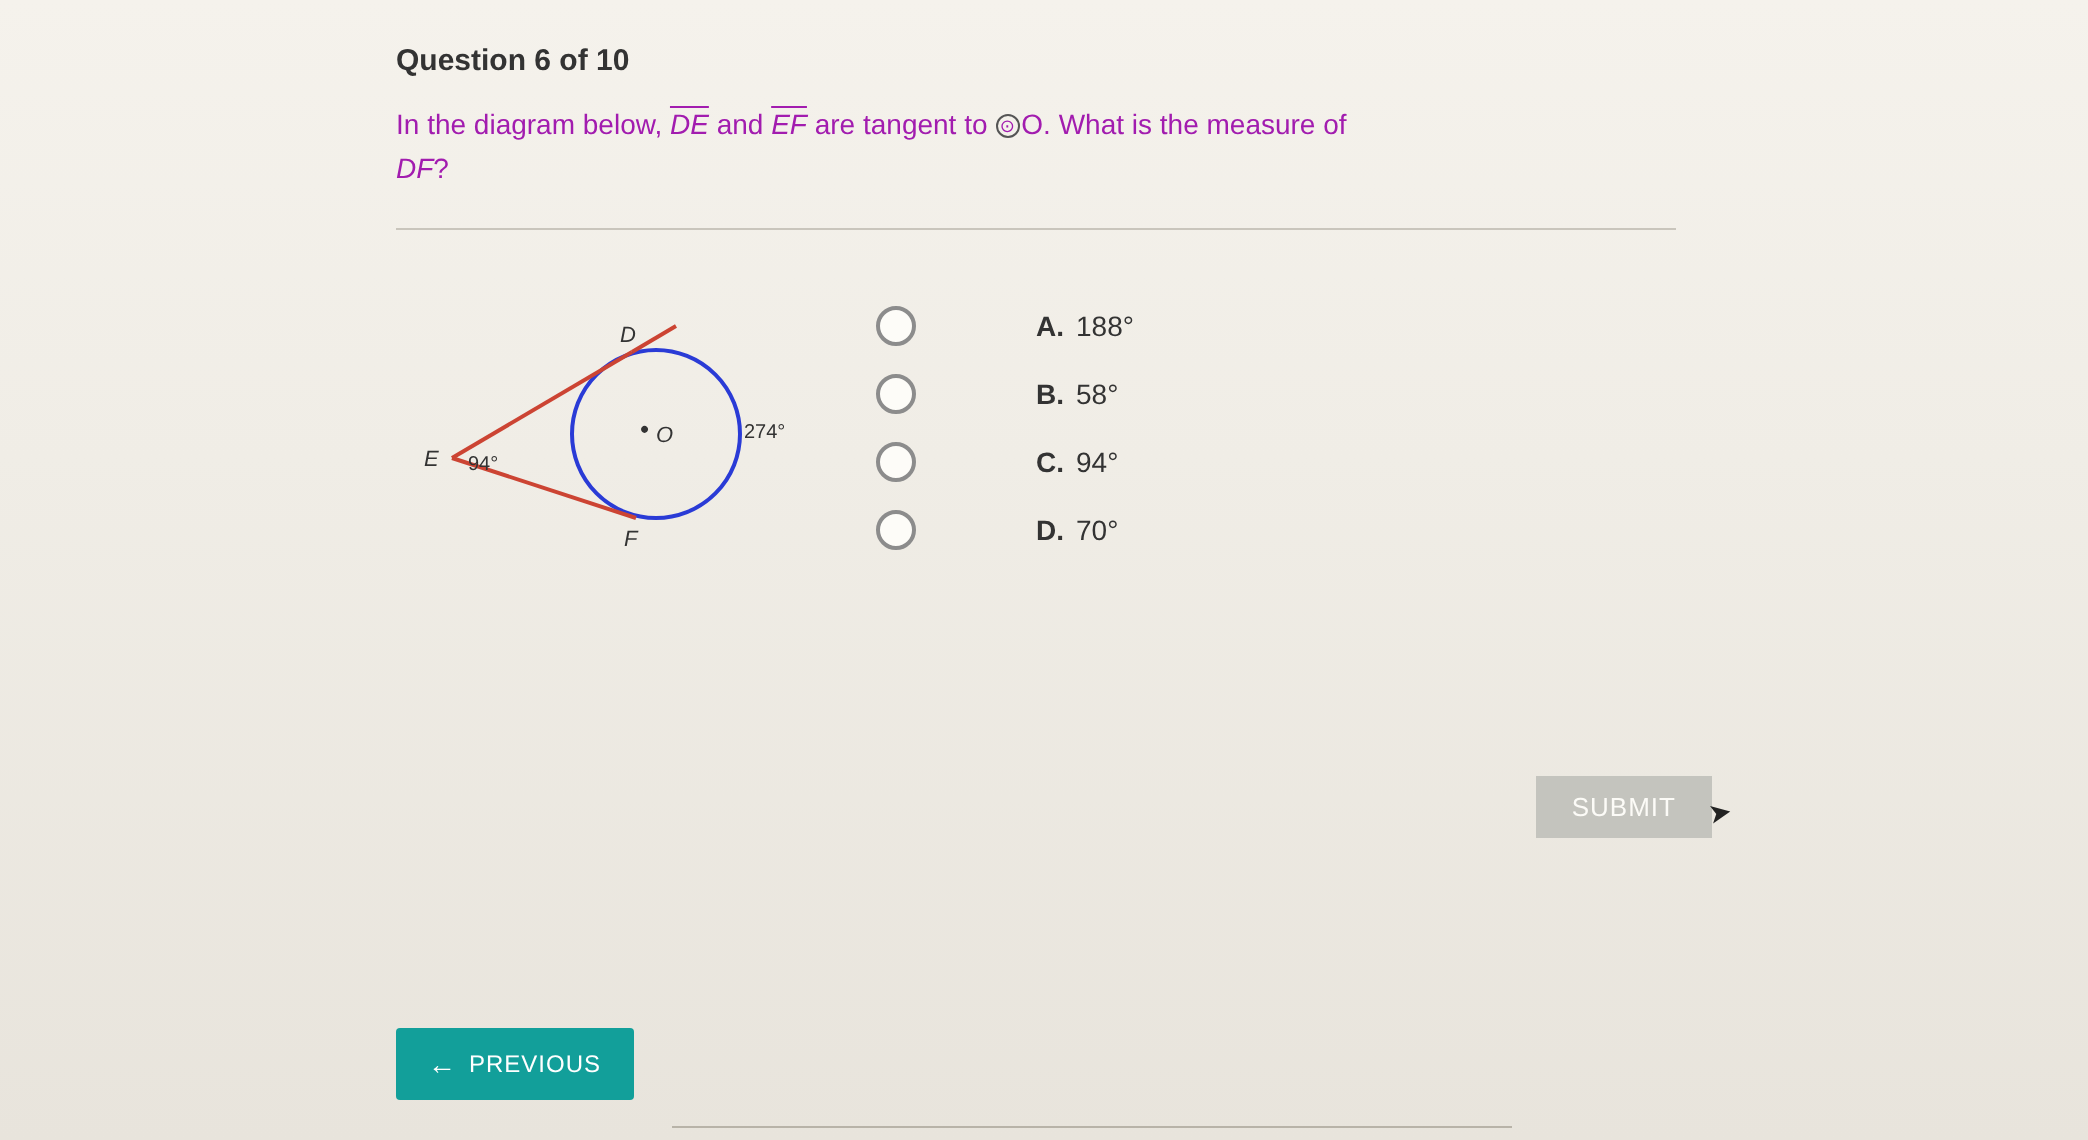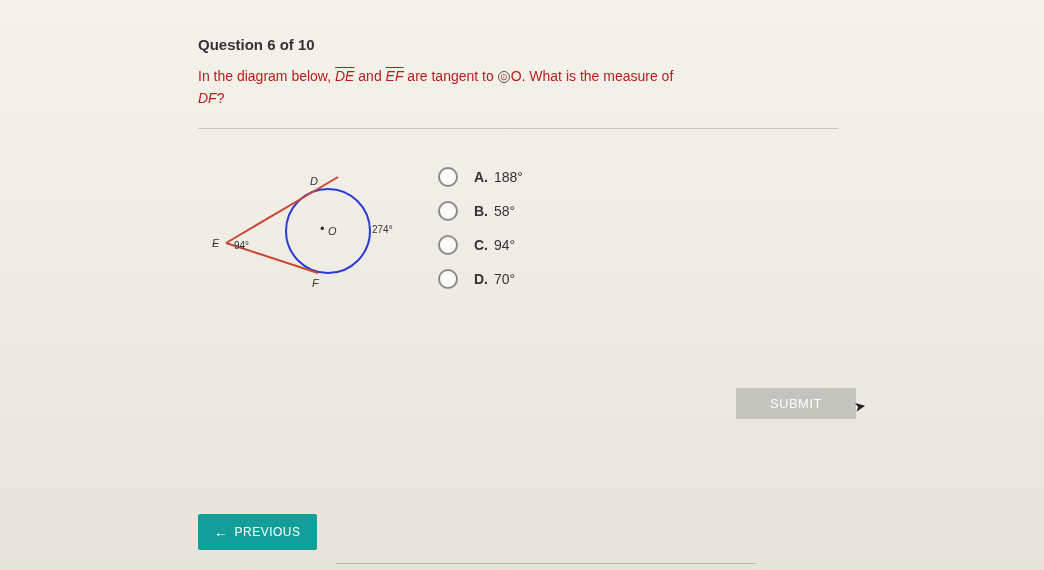--- a/index.html
+++ b/index.html
@@ -7,69 +7,70 @@
       width: 1044px;
       height: 570px;
       background: linear-gradient(180deg, #f5f2ec 0%, #f0ede6 40%, #e8e4dc 100%);
       font-family: Arial, Helvetica, sans-serif;
       color: #222;
       position: relative;
       overflow: hidden;
     }
     .page {
       position: relative;
-      padding: 36px 0 0 198px;
+      padding: 22px 0 0 198px;
     }
     .q-title {
       font-weight: bold;
       font-size: 15px;
       color: #333;
       margin-bottom: 12px;
     }
     .q-text {
       font-size: 14px;
-      color: #b91c1c;
+      color: #a21caf;
       line-height: 1.6;
     }
     .q-text .seg { white-space: pre; }
     .overline { text-decoration: overline; font-style: italic; }
     .circled-o { display:inline-block; border:1px solid #555; border-radius:50%; width:12px; height:12px; line-height:10px; font-size:9px; text-align:center; vertical-align:middle; margin-right:1px;}
     .arc-label { font-style: italic; }
     hr.sep {
       border: none;
       border-top: 1px solid #c9c5bc;
       margin: 18px 0 14px 0;
       width: 640px;
     }
     .body-row { display: flex; }
     .diagram-col { width: 240px; padding-top: 18px; position: relative; }
     .options-col { padding-top: 10px; }
     .option {
       display: flex;
       align-items: center;
       margin: 14px 0;
       cursor: pointer;
+      gap: 44px;
     }
     .radio {
       width: 20px; height: 20px;
       border: 2px solid #8c8c8c;
       border-radius: 50%;
       margin-right: 16px;
       background: #fdfcf8;
     }
     .opt-label { font-size: 14px; color: #333; }
     .opt-label b { font-weight: bold; margin-right: 6px; }
     .submit {
       position: absolute;
       right: 188px; top: 388px;
       background: #c4c4be;
       color: #fcfbf7;
       font-size: 13px;
       letter-spacing: 0.5px;
-      padding: 8px 34px;
+      padding: 8px 18px;
       border: none;
       cursor: pointer;
       font-weight: 500;
     }
     .cursor-icon {
       position: absolute;
       right: 178px; top: 398px;
       font-size: 14px;
       color: #222;
       pointer-events: none;

